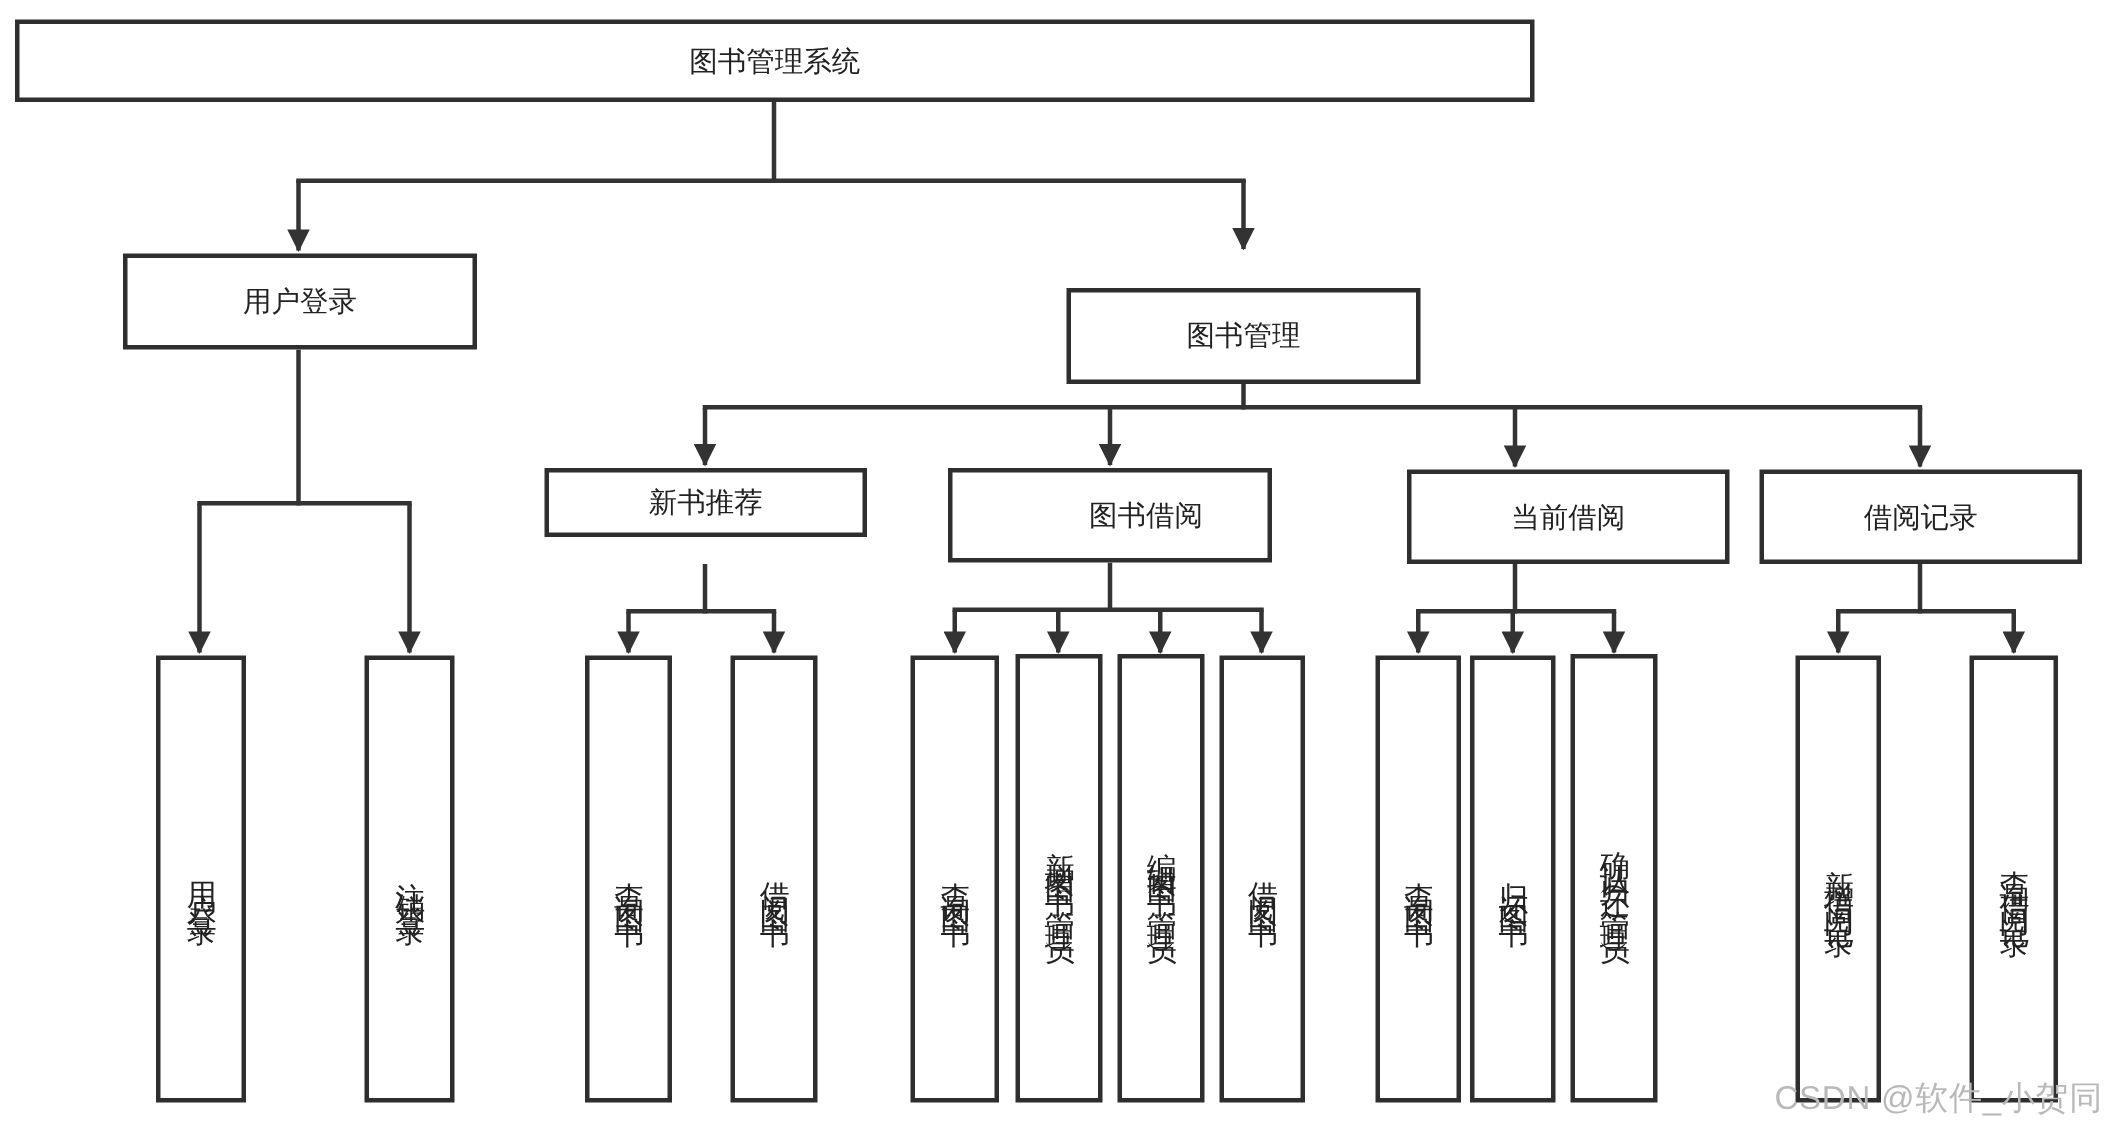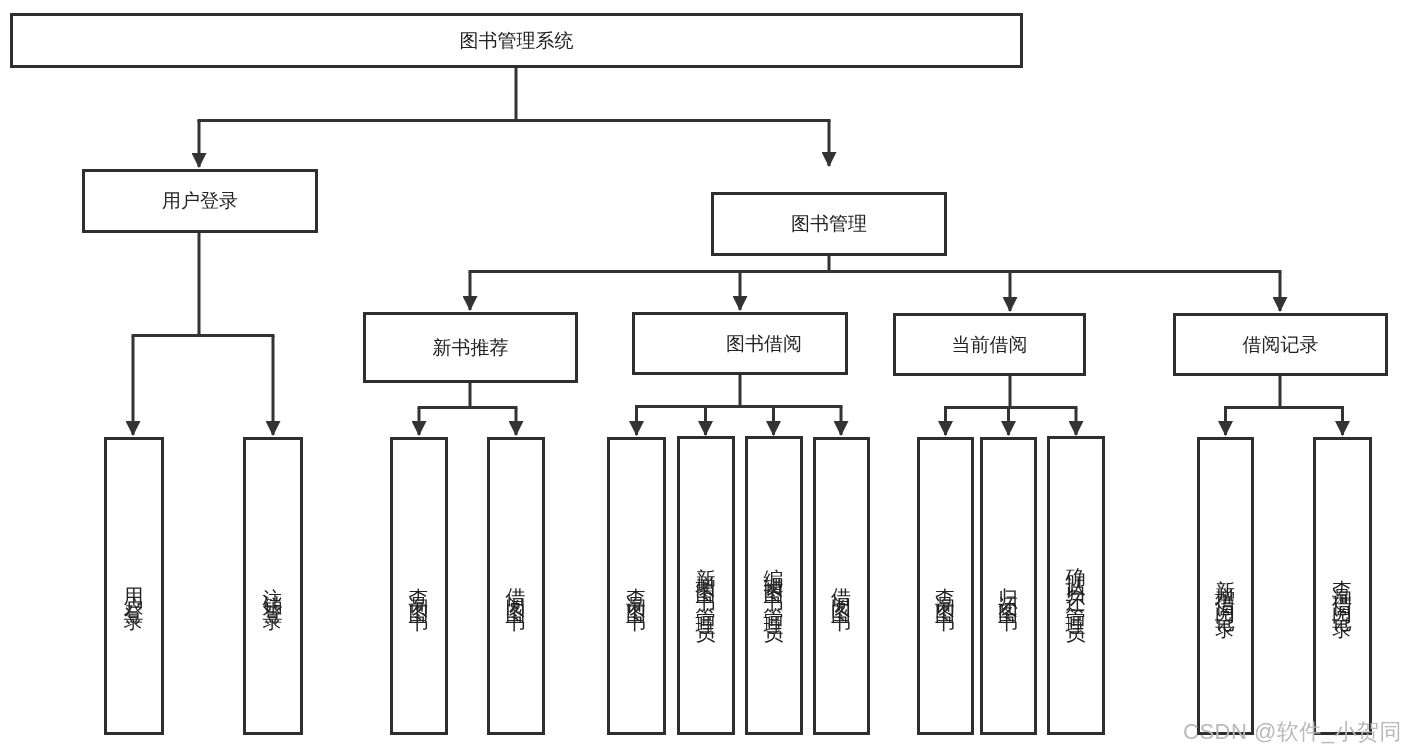--- a/index.html
+++ b/index.html
@@ -73,23 +73,23 @@
     <path class="wire" d="M1076,408 V435" marker-end="url(#ah)"></path>
     <path class="wire" d="M1225.5,408 V435" marker-end="url(#ah)"></path>
     <path class="wire" d="M1342.5,408 V435" marker-end="url(#ah)"></path>
   </svg>
 
   <div class="box" style="left:10px;top:13px;width:1013px;height:55px;">图书管理系统</div>
 
   <div class="box" style="left:82px;top:169px;width:236px;height:64px;">用户登录</div>
   <div class="box" style="left:711px;top:168px;width:236px;height:64px;margin-top:24px;">图书管理</div>
 
-  <div class="box" style="left:363px;top:312px;width:215px;height:71px;">新书推荐</div>
+  <div class="box" style="left:363px;top:312px;width:215px;height:46px;">新书推荐</div>
   <div class="box" style="left:632px;top:312px;width:216px;height:63px;padding-left:48px;">图书借阅</div>
-  <div class="box" style="left:893px;top:313px;width:193px;height:63px;">当前借阅</div>
+  <div class="box" style="left:938px;top:313px;width:215px;height:63px;">当前借阅</div>
   <div class="box" style="left:1173px;top:313px;width:215px;height:63px;">借阅记录</div>
 
   <div class="box vbox" style="left:104px;top:437px;width:60px;height:298px;">用户登录</div>
   <div class="box vbox" style="left:243px;top:437px;width:60px;height:298px;">注销登录</div>
 
   <div class="box vbox" style="left:390px;top:437px;width:58px;height:298px;">查询图书</div>
   <div class="box vbox" style="left:487px;top:437px;width:58px;height:298px;">借阅图书</div>
 
   <div class="box vbox" style="left:607px;top:437px;width:59px;height:298px;">查询图书</div>
   <div class="box vbox" style="left:677px;top:436px;width:58px;height:299px;">新增图书（管理员）</div>

